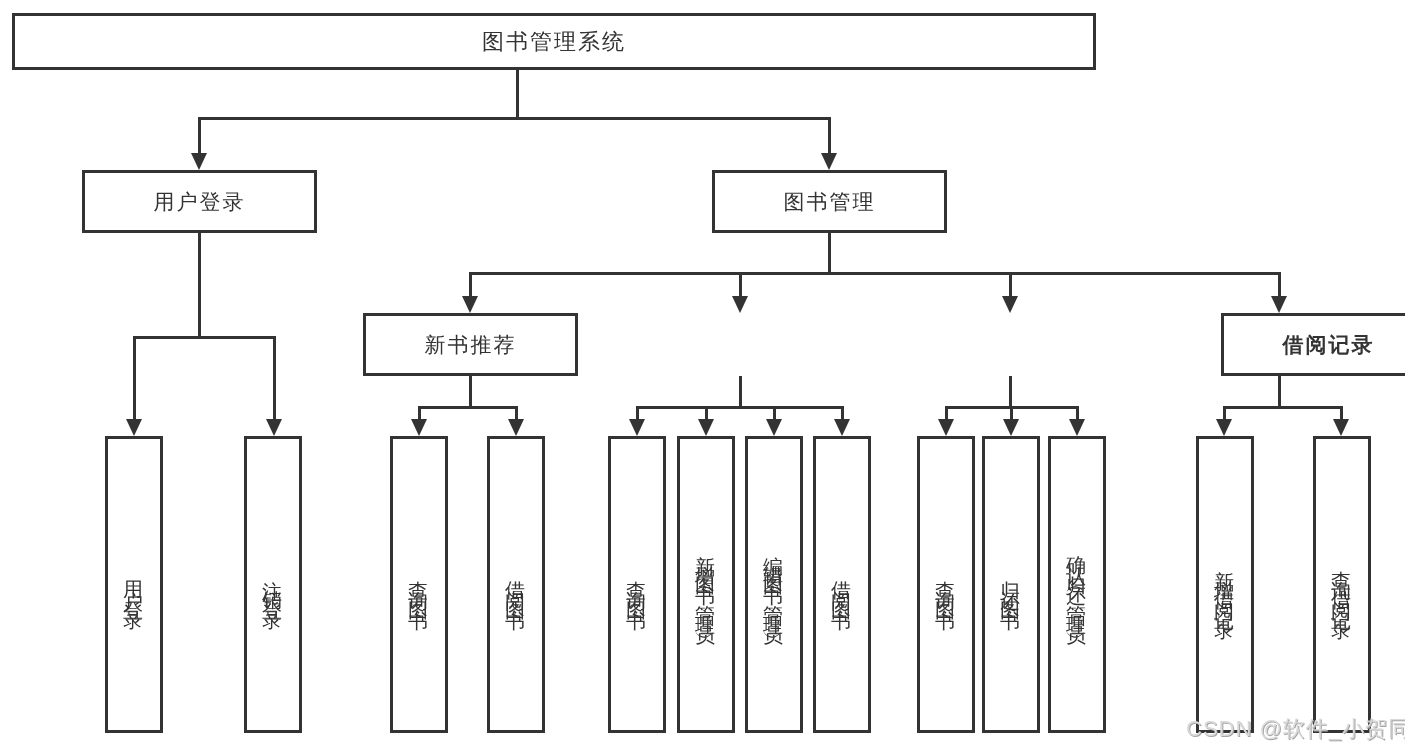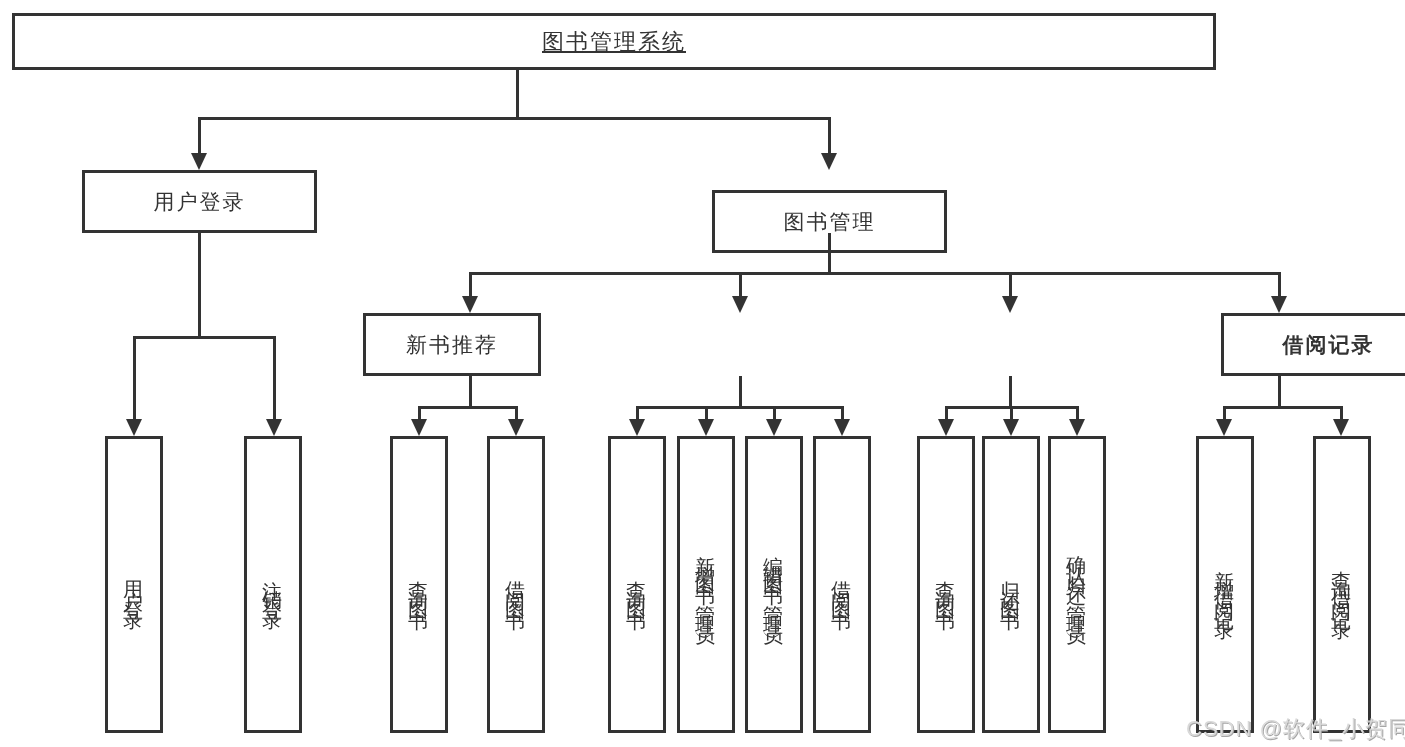--- a/index.html
+++ b/index.html
@@ -52,35 +52,35 @@
     letter-spacing:1px;
     z-index:5;
     white-space:nowrap;
   }
 </style>
 </head>
 <body>
 
 <div id="canvas">
 
-  <div class="node" style="left:12px;top:13px;width:1204px;height:57px;text-decoration:underline;">
+  <div class="node" style="left:12px;top:13px;width:1084px;height:57px;">
     <span class="h-label root-label">图书管理系统</span>
   </div>
 
   <div class="vline" style="left:516px;top:70px;height:48px;"></div>
   <div class="hline" style="left:198px;top:117px;width:632px;"></div>
   <div class="vline" style="left:198px;top:117px;height:37px;"></div>
   <div class="arrowhead" style="left:191px;top:153px;"></div>
   <div class="vline" style="left:828px;top:117px;height:37px;"></div>
   <div class="arrowhead" style="left:821px;top:153px;"></div>
 
   <div class="node" style="left:82px;top:170px;width:235px;height:63px;">
     <span class="h-label">用户登录</span>
   </div>
-  <div class="node" style="left:712px;top:170px;width:235px;height:63px;margin-top:20px;">
+  <div class="node" style="left:712px;top:170px;width:235px;height:63px;">
     <span class="h-label">图书管理</span>
   </div>
 
   <div class="vline" style="left:198px;top:233px;height:104px;"></div>
   <div class="hline" style="left:133px;top:336px;width:142px;"></div>
   <div class="vline" style="left:133px;top:336px;height:83px;"></div>
   <div class="arrowhead" style="left:126px;top:419px;"></div>
   <div class="vline" style="left:273px;top:336px;height:83px;"></div>
   <div class="arrowhead" style="left:266px;top:419px;"></div>
 
@@ -88,21 +88,21 @@
   <div class="hline" style="left:469px;top:272px;width:811px;"></div>
   <div class="vline" style="left:469px;top:272px;height:24px;"></div>
   <div class="arrowhead" style="left:462px;top:296px;"></div>
   <div class="vline" style="left:739px;top:272px;height:24px;"></div>
   <div class="arrowhead" style="left:732px;top:296px;"></div>
   <div class="vline" style="left:1009px;top:272px;height:24px;"></div>
   <div class="arrowhead" style="left:1002px;top:296px;"></div>
   <div class="vline" style="left:1278px;top:272px;height:24px;"></div>
   <div class="arrowhead" style="left:1271px;top:296px;"></div>
 
-  <div class="node" style="left:363px;top:313px;width:178px;height:63px;">
+  <div class="node" style="left:363px;top:313px;width:215px;height:63px;">
     <span class="h-label">新书推荐</span>
   </div>
   <div class="node" style="left:1221px;top:313px;width:215px;height:63px;font-weight:bold;">
     <span class="h-label">借阅记录</span>
   </div>
 
   <div class="vline" style="left:469px;top:376px;height:31px;"></div>
   <div class="hline" style="left:418px;top:406px;width:100px;"></div>
   <div class="vline" style="left:418px;top:406px;height:13px;"></div>
   <div class="arrowhead" style="left:411px;top:419px;"></div>

